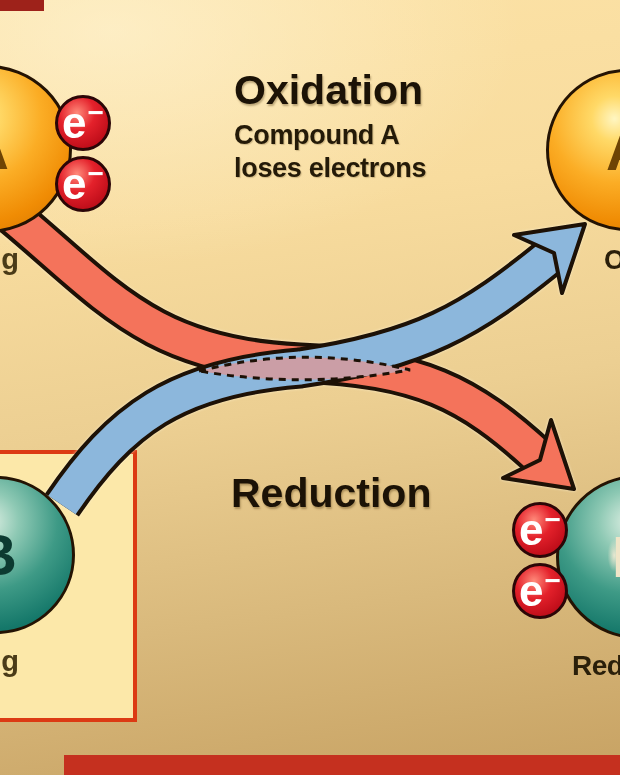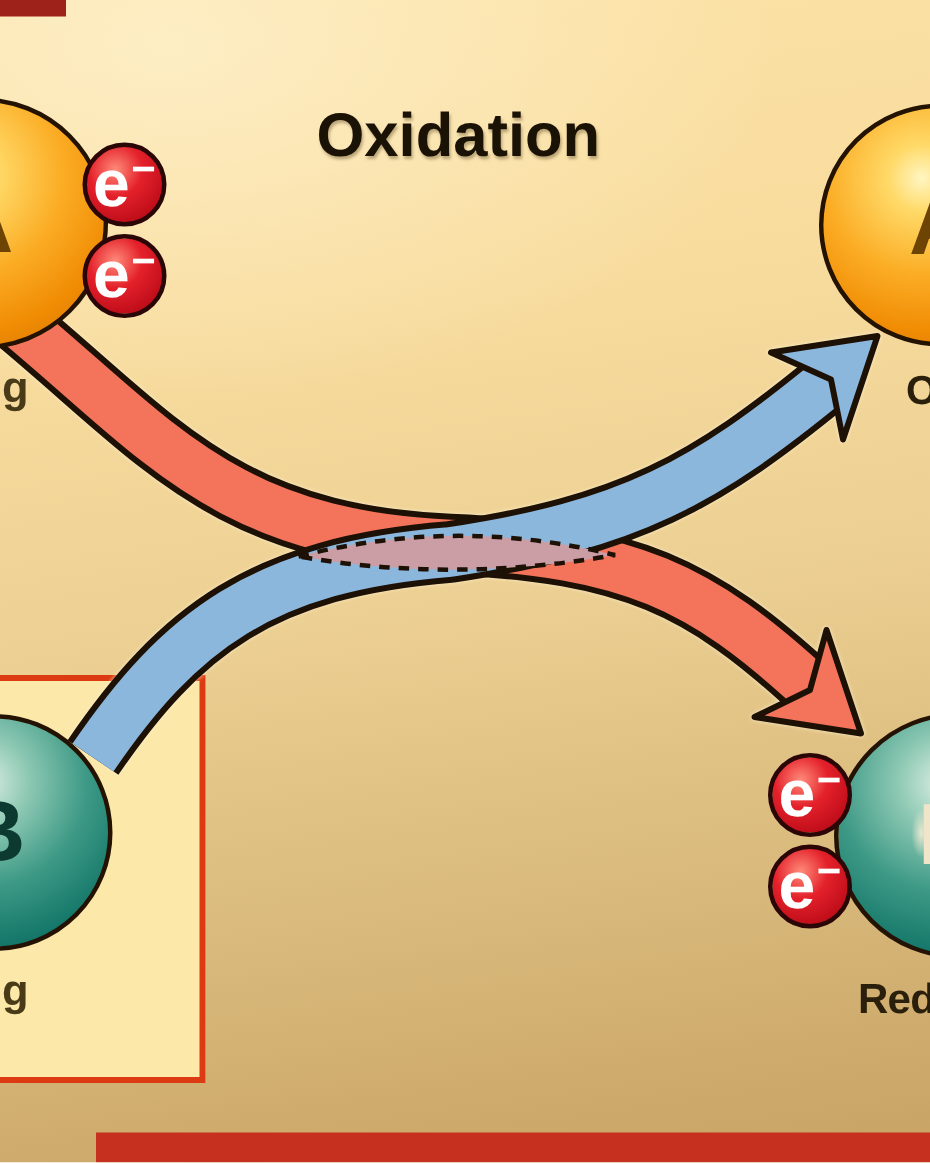--- a/index.html
+++ b/index.html
@@ -29,21 +29,21 @@
                  radial-gradient(circle at 45% 28%,#dff0e4 0%,#8ec9b4 22%,#3e9a86 50%,#15786a 78%,#0a6156 100%);}
   #sphere-b-right .letter{color:#f0e5c8;margin-left:-10px;}
   .electron{position:absolute;width:56px;height:56px;border-radius:50%;box-sizing:border-box;
       border:3px solid #2b0607;display:flex;align-items:center;justify-content:center;
       background:radial-gradient(circle at 38% 30%,#ff8a7a 0%,#e4212b 38%,#c4101c 72%,#a50812 100%);
       color:#fff;font-weight:800;}
   .electron .e{font-size:44px;line-height:1;}
   .electron .minus{font-size:28px;line-height:1;transform:translateY(-10px);margin-left:1px;}
   #e1{left:55px;top:95px;} #e2{left:55px;top:156px;}
   #e3{left:512px;top:502px;} #e4{left:512px;top:563px;}
-  .textblock{position:absolute;color:#1b1206;}
+  .textblock{position:absolute;color:#1b1206;margin-left:23px;}
   .textblock .title{font-size:41px;line-height:44px;font-weight:800;
       text-shadow:1px 2px 2px rgba(70,45,10,0.35);}
   .textblock .sub{margin-top:7px;font-size:27px;line-height:33px;font-weight:700;
       letter-spacing:-0.3px;color:#241a08;text-shadow:1px 1px 1px rgba(80,55,15,0.25);}
   #oxidation-block{left:211px;top:68px;}
   #reduction-block{left:208px;top:471px;}
   .edge-label{position:absolute;white-space:nowrap;font-weight:700;}
   #label-left-top{right:601px;top:243px;font-size:29px;color:#4a3b18;}
   #label-left-bottom{right:601px;top:645px;font-size:29px;color:#4a3b18;}
   #label-right-top{left:604px;top:245px;font-size:27px;color:#2a1f0a;}
@@ -98,23 +98,28 @@
     <span class="e">e</span>
       <span class="minus">−</span>
   </div>
   <div class="electron" id="e4">
     <span class="e">e</span>
       <span class="minus">−</span>
   </div>
 
   <div class="textblock" id="oxidation-block">
     <div class="title">Oxidation</div>
+    <div class="sub">
+      <div>Compound A</div>
+      <div>loses electrons</div>
+    </div>
   </div>
 
   <div class="textblock" id="reduction-block">
+    <div class="title">Reduction</div>
   </div>
 
   <div class="edge-label" id="label-left-top">g</div>
   <div class="edge-label" id="label-left-bottom">g</div>
   <div class="edge-label" id="label-right-top">O</div>
   <div class="edge-label" id="label-right-bottom">Red</div>
 
 </div>
 
 </body></html>

